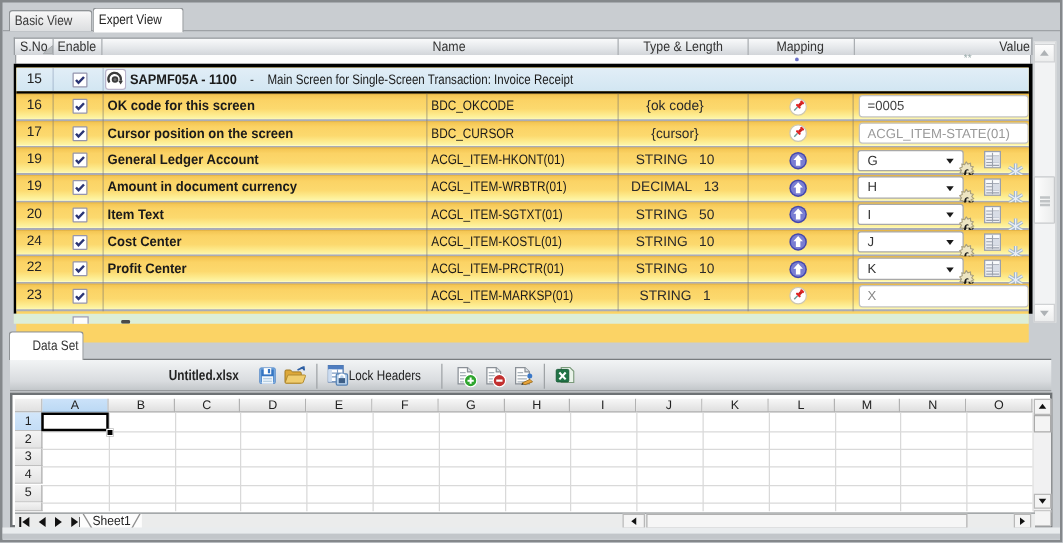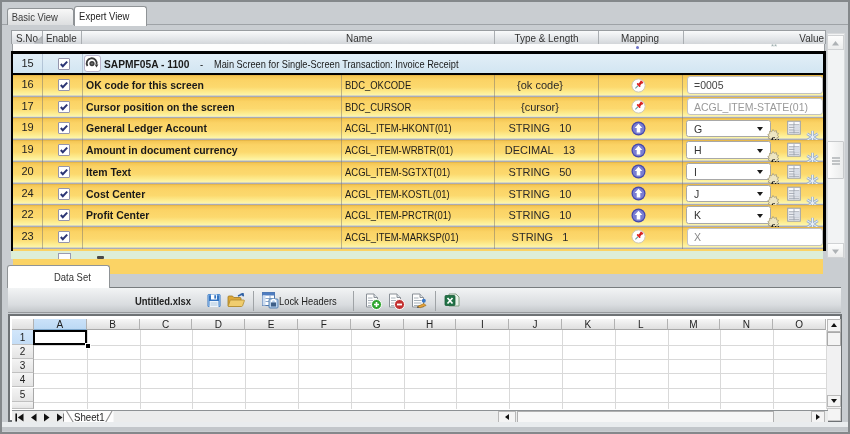--- a/index.html
+++ b/index.html
@@ -34,21 +34,21 @@
 .nm{position:absolute;left:332px;top:0;height:19.5px;line-height:20px;font-size:11px;color:#1a1a1a;white-space:nowrap;transform:scaleX(0.86);transform-origin:0 50%;}
 .tl{position:absolute;left:475px;top:0;width:104px;height:19.5px;line-height:20px;font-size:11px;color:#2a2a2a;text-align:center;white-space:pre;}
 .mapi{position:absolute;left:617.5px;top:2.5px;}
 .vin{position:absolute;left:674px;top:1.2px;width:128px;height:15.5px;background:#fff;border:1px solid #c2c2c2;border-radius:3px;font-size:10.5px;line-height:16px;padding-left:6px;color:#555;}
 .vcombo{position:absolute;left:673px;top:1.2px;width:76px;height:15.5px;background:#fff;border:1px solid #a8a8a8;border-radius:2.5px;font-size:10.5px;line-height:16px;padding-left:7px;color:#333;}
 .varr{position:absolute;right:7px;top:6.5px;width:0;height:0;border-left:3.5px solid transparent;border-right:3.5px solid transparent;border-top:4.5px solid #1a1a1a;}
 .ic3{position:absolute;top:11px;}
 
 #tsb{left:827px;top:33px;width:18px;height:225px;background:#f2f3f4;border:1px solid #d8dadc;box-sizing:border-box;}
 
-#dstab{left:7px;top:264.5px;width:58px;height:22.5px;background:#fff;border:1px solid #8f9396;border-bottom:none;border-radius:3px 3px 0 0;font-size:11px;color:#333;text-align:left;line-height:22px;z-index:3;padding-left:43px;}
+#dstab{left:7px;top:264.5px;width:58px;height:22.5px;background:#fff;border:1px solid #8f9396;border-bottom:none;border-radius:3px 3px 0 0;font-size:11px;color:#333;text-align:right;line-height:22px;z-index:3;}
 #toolbar{left:8px;top:287px;width:833px;height:26px;background:linear-gradient(#f2f4f5,#d9dcdf 70%,#c3c7ca);border-top:1px solid #787c7f;border-bottom:1px solid #96999c;box-sizing:border-box;}
 #excelcombo{position:absolute;left:6px;top:5px;width:102px;height:17px;background:linear-gradient(#fff,#f0f1f2);border:1px solid #7e8285;border-radius:3px;box-sizing:border-box;font-size:10.5px;color:#2e2e2e;line-height:15px;padding-left:8px;}
 .tbtext{position:absolute;top:5px;font-size:11px;color:#222;line-height:17px;}
 .tsep{position:absolute;top:3px;width:1px;height:20px;background:#9fa3a6;}
 
 #sheet{left:8px;top:314px;width:834px;height:108px;background:#fff;border:2px solid #6e7275;box-sizing:border-box;}
 .colh{position:absolute;top:2.5px;height:11px;background:linear-gradient(#f7f7f7,#dfdfdf);border-right:1px solid #b2b2b2;border-bottom:1px solid #a8a8a8;box-sizing:border-box;font-size:10px;color:#222;text-align:center;line-height:11px;}
 .rowh{position:absolute;left:2px;width:22px;background:linear-gradient(#f4f4f4,#e4e4e4);border-right:1px solid #a8a8a8;border-bottom:1px solid #c0c0c0;box-sizing:border-box;font-size:10px;color:#222;text-align:center;}
 .gl-v{position:absolute;top:13.5px;width:1px;background:#d9d9d9;}
 .gl-h{position:absolute;left:24px;height:1px;background:#d9d9d9;}

